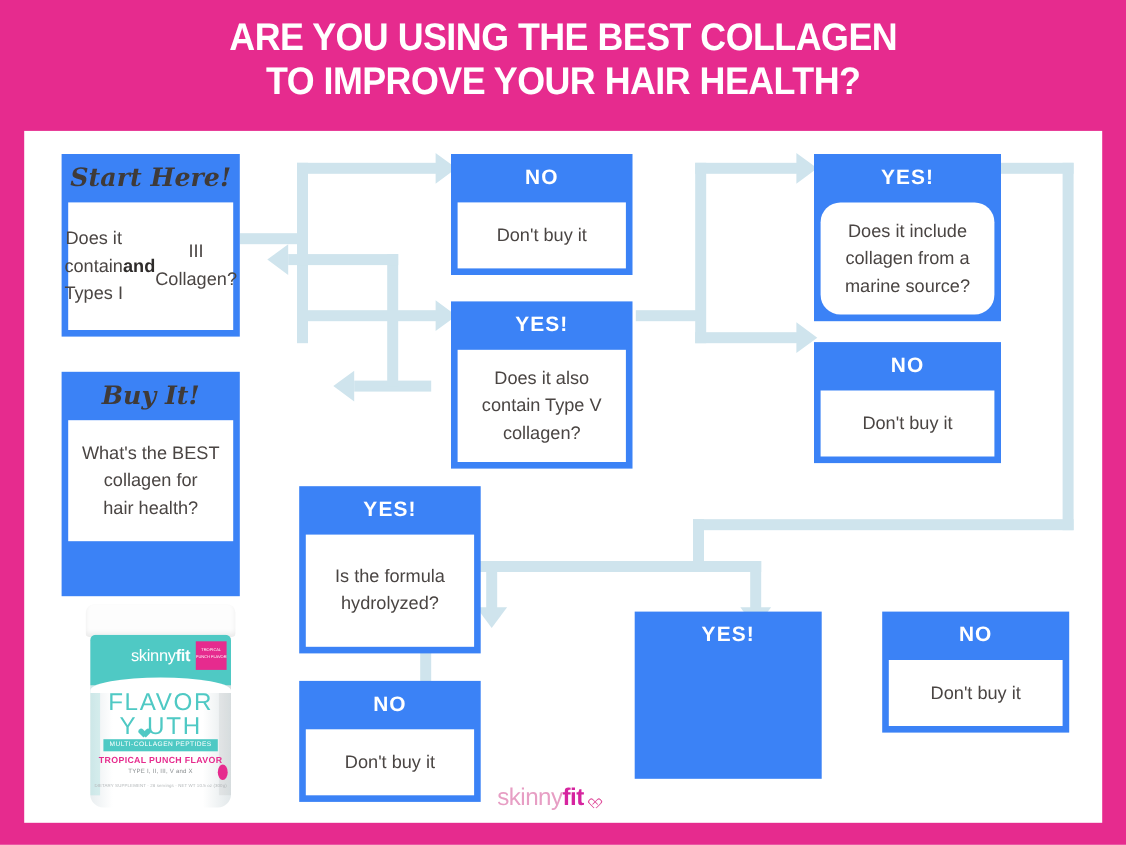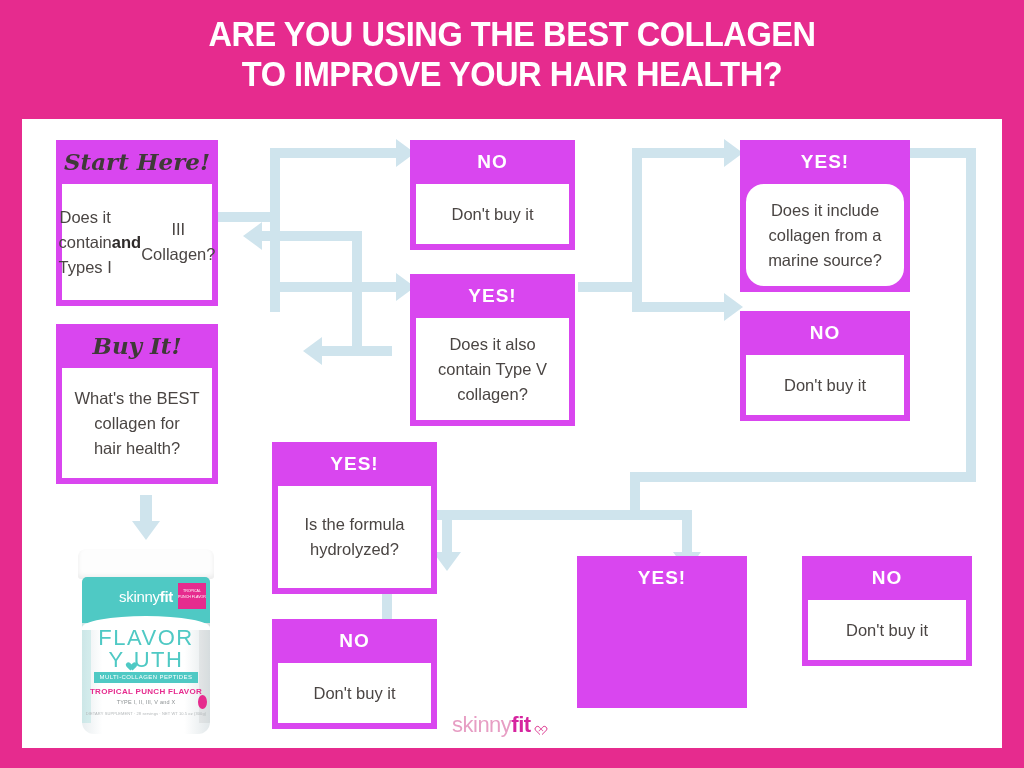--- a/index.html
+++ b/index.html
@@ -22,21 +22,21 @@
   }
   .title div{white-space:nowrap;}
 
   
   .canvas{
     position:absolute;left:22px;top:119px;
     width:980px;height:629px;background:#ffffff;
   }
 
   
-  .box{position:absolute;background:#d946ef;padding:0;box-sizing:border-box;}
+  .box{position:absolute;background:#3b82f6;padding:0;box-sizing:border-box;}
   .box .head{
     height:44px;line-height:44px;text-align:center;color:#ffffff;
     font-weight:bold;font-size:19px;letter-spacing:1px;
   }
   .box .head.script{
     font-family:"DejaVu Serif", serif;
     font-style:italic;font-weight:bold;font-size:23px;
     color:#3f3a38;letter-spacing:0px;
   }
   .box .body{
@@ -226,21 +226,21 @@
 
     <div class="box" style="left:555px;top:437px;width:170px;height:152px;">
       <div class="head">YES!</div>
     </div>
 
     <div class="box" style="left:780px;top:437px;width:170px;height:110px;">
       <div class="head">NO</div>
       <div class="body" style="height:60px;">Don't buy it</div>
     </div>
 
-    <div class="box" style="left:34px;top:205px;width:162px;height:160px;">
+    <div class="box" style="left:34px;top:219px;width:162px;height:204px;">
       <div class="head script">Buy It!</div>
       <div class="body" style="height:110px;">What's the BEST<br>collagen for<br>hair health?</div>
     </div>
 
   </div>
 
   <div class="jar">
     <div class="lid"></div>
     <div class="body">
       <div class="sideL"></div>

